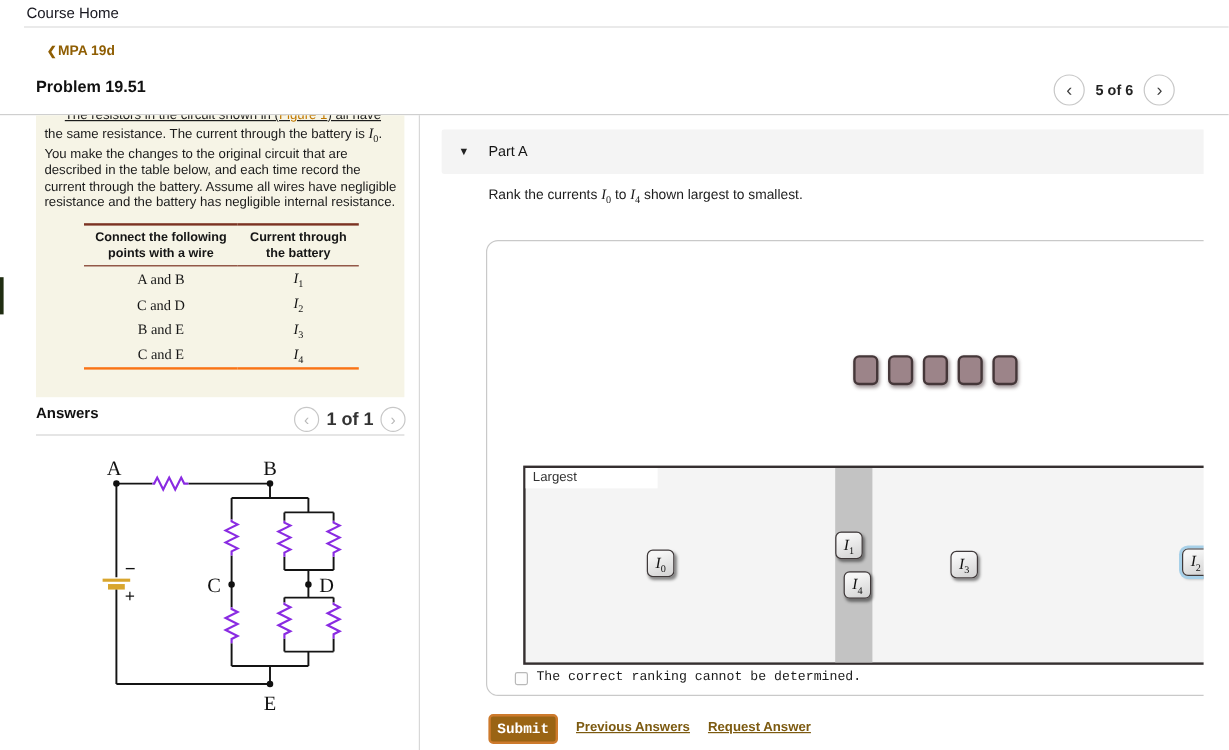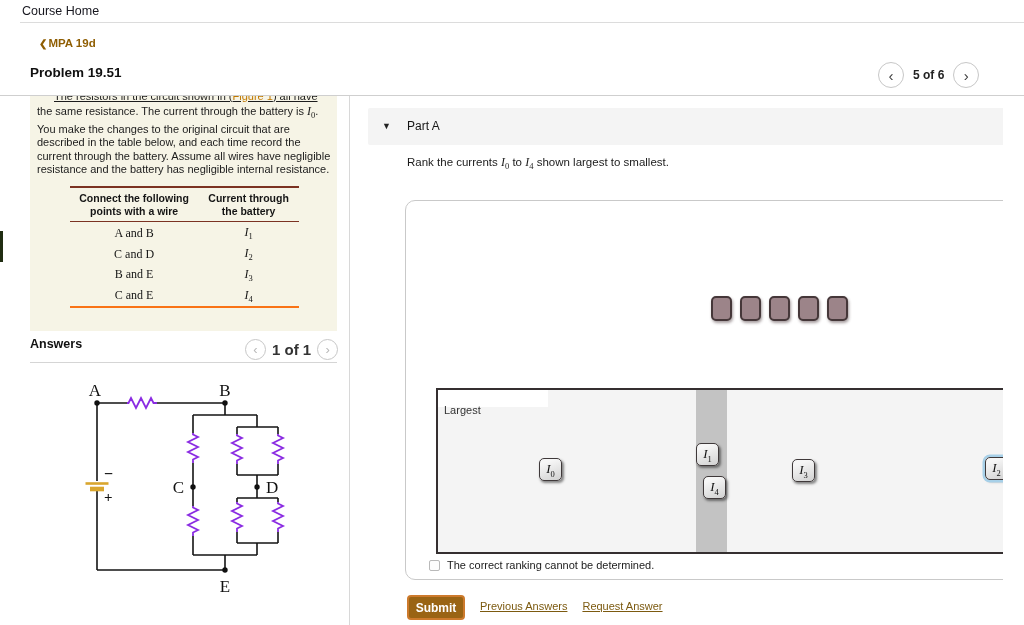--- a/index.html
+++ b/index.html
@@ -59,39 +59,39 @@
   .answer-box { position:absolute; left:45px; top:104px; width:820px; height:380px;
                 background:#fff; border:1px solid #c9c9c9; border-radius:10px; }
   .slots { position:absolute; left:305px; top:95px; display:flex; gap:8px; }
   .slot { width:21px; height:25px; background:#9c8489; border:2px solid #453739; border-radius:5px;
           box-shadow:1px 2px 3px rgba(60,40,45,.45); cursor:pointer; }
 
   .strip { position:absolute; left:30px; top:187px; width:820px; height:166px;
            background:#f4f4f4; border:2px solid #352f30; }
   .graycol { position:absolute; left:258px; top:0; width:31px; height:100%; background:#c3c3c3; }
   .largest { position:absolute; left:0; top:0; width:110px; height:17px; background:#fff;
-             font-size:11px; color:#333; padding:14px 0 0 6px; }
+             font-size:11px; color:#333; padding:2px 0 0 6px; }
 
   .chip { position:absolute; width:23px; height:23px; border:1.5px solid #3f393a; border-radius:5px;
           background:linear-gradient(160deg,#f6f6f6 20%,#d6d6d6 90%);
           box-shadow:1.5px 2px 2.5px rgba(0,0,0,.45);
           display:flex; align-items:center; justify-content:center;
           font-family:"Liberation Serif", serif; font-style:italic; font-size:13px; color:#111; cursor:grab; }
   .chip sub { font-style:normal; font-size:8.5px; }
   .chip.sel { box-shadow:0 0 0 2.5px #a7d0e8, 1.5px 2px 2.5px rgba(0,0,0,.35); }
 
-  .cb-row { position:absolute; left:23px; top:358px; display:flex; align-items:center; gap:7px; }
+  .cb-row { position:absolute; left:23px; top:358px; display:flex; align-items:center; gap:7px;font-family:Liberation Mono, monospace; }
   .cb-box { width:11px; height:11px; border:1px solid #b9b9b9; border-radius:2px; background:#fdfdfd; cursor:pointer; }
   .cb-label { font-size:11px; color:#1b1b1b; }
 
   .submit-btn { position:absolute; left:47px; top:499px; width:58px; height:25px;
                 background:#9a6414; border:2px solid #cd7a2c; border-radius:4px;
-                color:#fff; font-size:12px; font-weight:bold; font-family:Liberation Sans, sans-serif; cursor:pointer; }
+                color:#fff; font-size:12px; font-weight:bold; font-family:Liberation Mono, monospace; cursor:pointer; }
   .ans-links { position:absolute; left:120px; top:504px; display:flex; gap:15px; }
-  .ans-links span { font-size:11px; font-weight:normal; color:#7c5a10; text-decoration:underline; cursor:pointer; }
+  .ans-links span { font-size:11px; font-weight:bold; color:#7c5a10; text-decoration:underline; cursor:pointer; }
 </style>
 </head>
 <body>
 
 <div id="stage">
 
   <div class="course-home">Course Home</div>
   <div class="div-1"></div>
   <div class="back-link"><span class="chev">❮</span><span>MPA 19d</span></div>
   <div class="problem-title">Problem 19.51</div>

